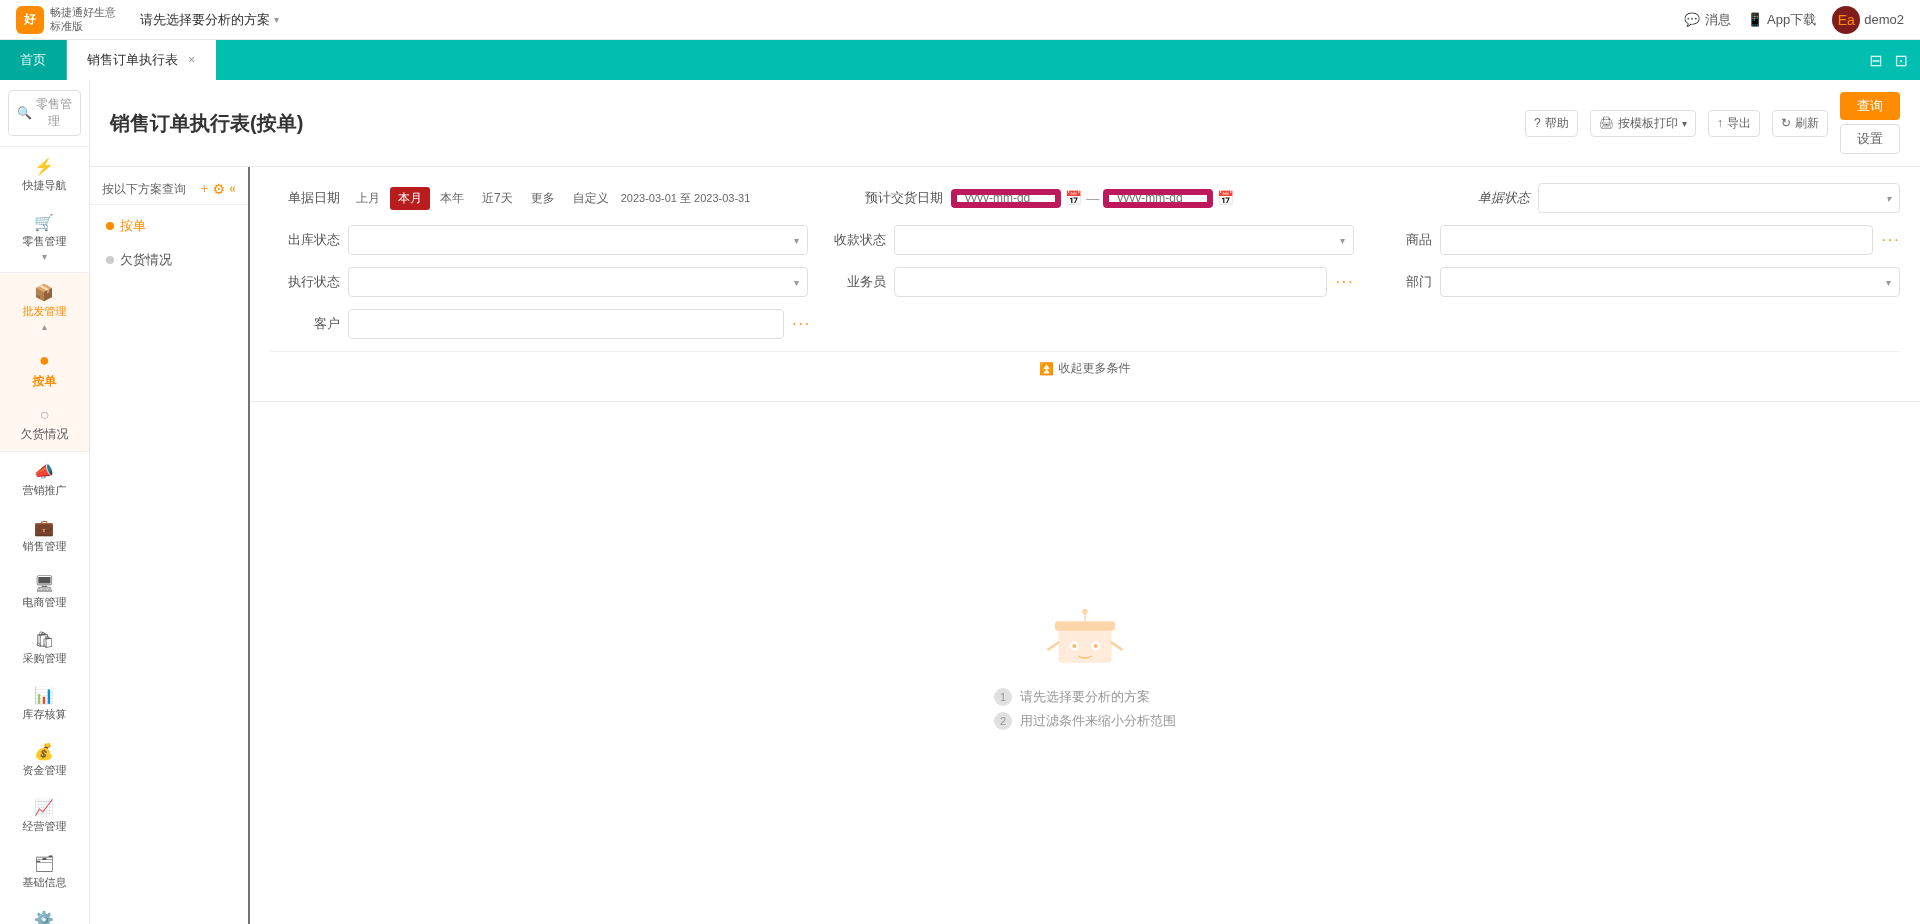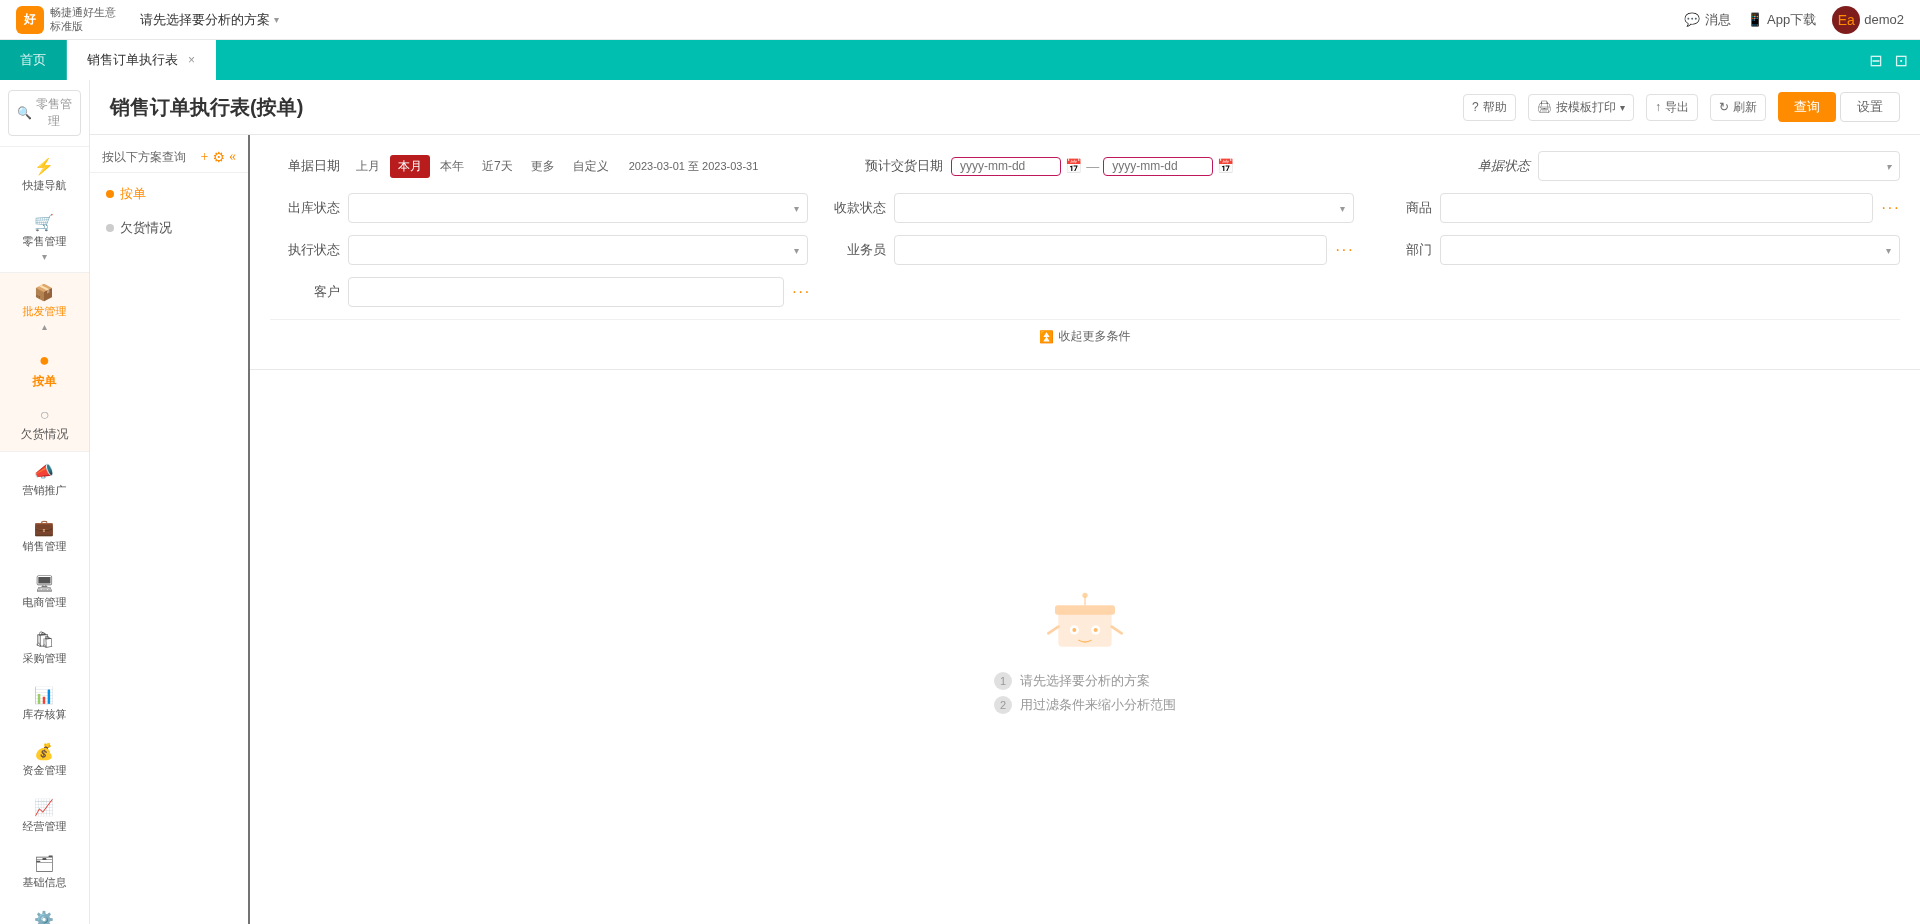--- a/index.html
+++ b/index.html
@@ -193,21 +193,21 @@
     }
     .filter-select-arrow { color: #999; font-size: 10px; }
     .filter-dots { color: #ff8c00; cursor: pointer; font-size: 16px; letter-spacing: 1px; }
 
     
     .date-range-group { display: flex; align-items: center; gap: 4px; flex: 1; }
     .date-tabs { display: flex; align-items: center; gap: 2px; }
     .date-tab { padding: 3px 8px; font-size: 12px; color: #666; cursor: pointer; border-radius: 3px; }
     .date-tab.active { background: #b91c1c; color: #fff; border-radius: 3px; }
     .date-input-group { display: flex; align-items: center; gap: 4px; }
-    .date-input { width: 110px; height: 19px; border: 1px solid #be185d; border-radius: 4px; padding: 0 8px; font-size: 12px; color: #999; outline: none; }
+    .date-input { width: 110px; height: 19px; border: 6px solid #be185d; border-radius: 4px; padding: 0 8px; font-size: 12px; color: #999; outline: none; }
     .date-separator { color: #999; }
     .date-icon { color: #ff8c00; cursor: pointer; font-size: 14px; }
 
     
     .collapse-btn {
       display: flex;
       align-items: center;
       justify-content: center;
       gap: 4px;
       color: #666;
@@ -376,21 +376,21 @@
           <span style="font-size:10px;">▾</span>
         </button>
         <button class="page-action-btn">
           <span>↑</span>
           <span>导出</span>
         </button>
         <button class="page-action-btn">
           <span>↻</span>
           <span>刷新</span>
         </button>
-        <div style="display:flex;gap:4px;">
+        <div style="display:flex;flex-direction:column;gap:4px;">
           <button class="query-btn">查询</button>
           <button class="set-btn">设置</button>
         </div>
       </div>
     </div>
 
     <div class="inner-layout">
 
       <div class="inner-sidebar">
         <div class="inner-sidebar-header">
@@ -421,21 +421,21 @@
               <span class="filter-label">单据日期</span>
               <div class="date-range-group">
                 <div class="date-tabs">
                   <span class="date-tab">上月</span>
                   <span class="date-tab active">本月</span>
                   <span class="date-tab">本年</span>
                   <span class="date-tab">近7天</span>
                   <span class="date-tab">更多</span>
                   <span class="date-tab">自定义</span>
                 </div>
-                <div style="font-size:11px;color:#666;margin-left:8px;">2023-03-01 至 2023-03-31</div>
+                <div style="font-size:11px;color:#666;margin-left:0;">2023-03-01 至 2023-03-31</div>
               </div>
             </div>
 
             <div class="filter-item" style="flex:2;">
               <span class="filter-label">预计交货日期</span>
               <div class="date-input-group">
                 <input class="date-input" type="text" placeholder="yyyy-mm-dd" style="">
                 <span class="date-icon">📅</span>
                 <span class="date-separator">—</span>
                 <input class="date-input" type="text" placeholder="yyyy-mm-dd" style="">

